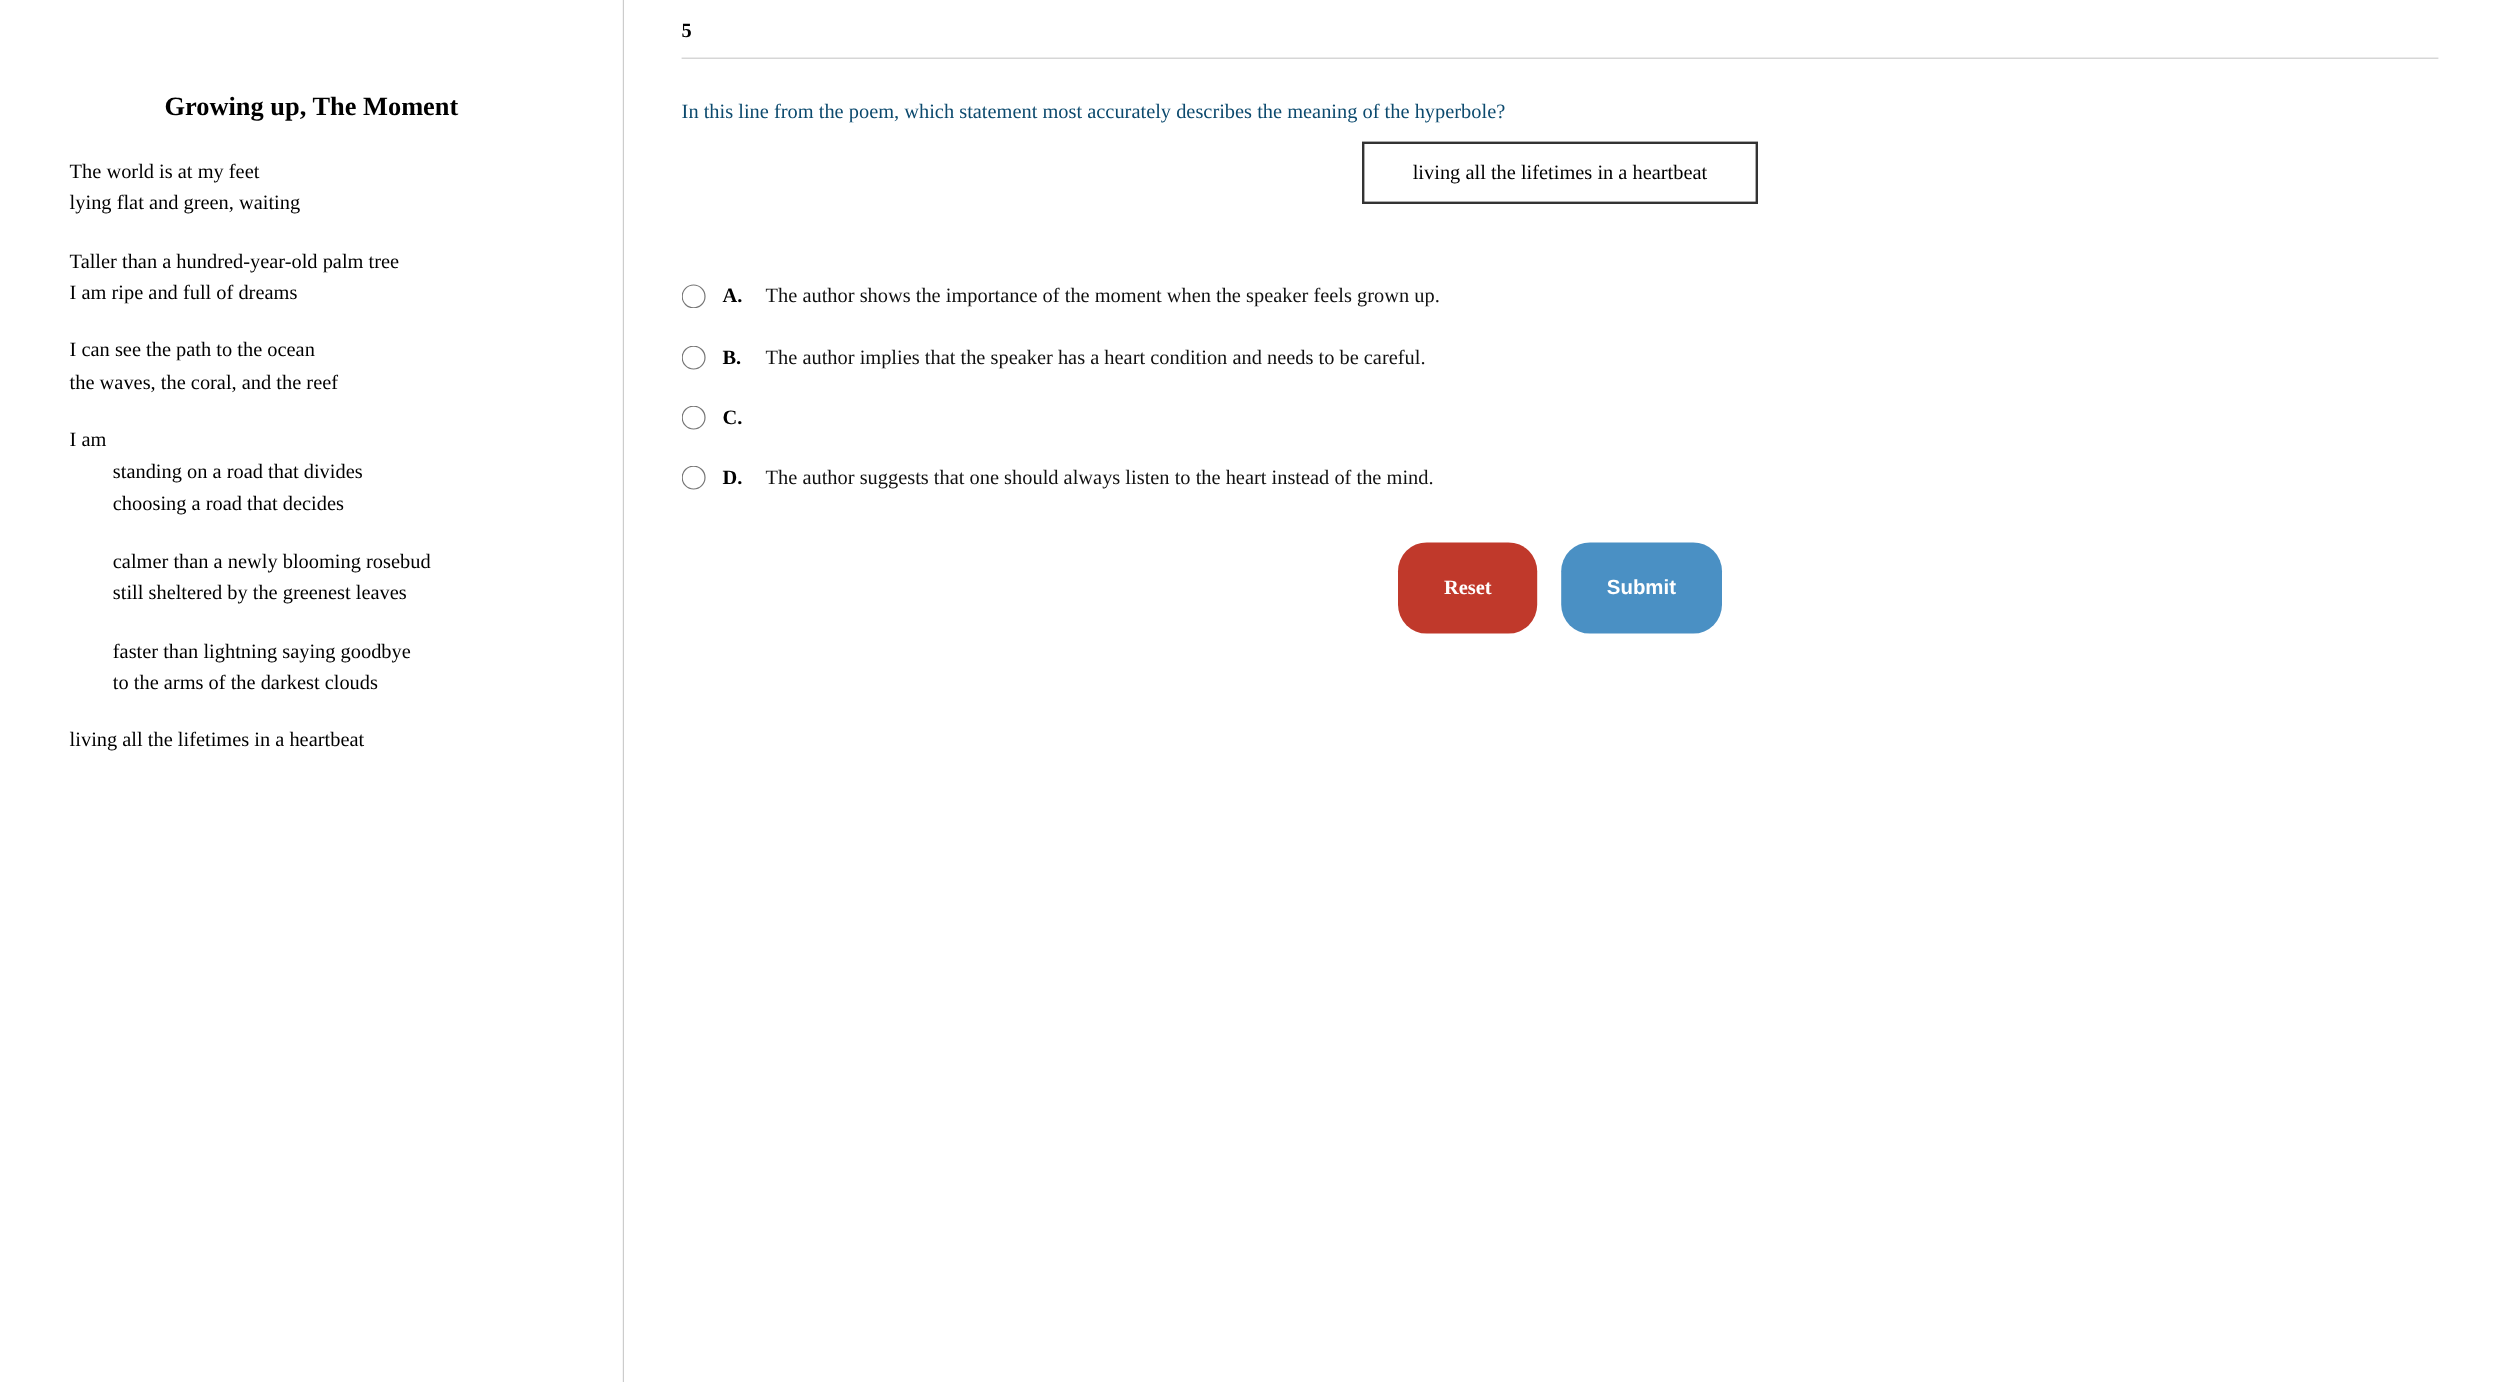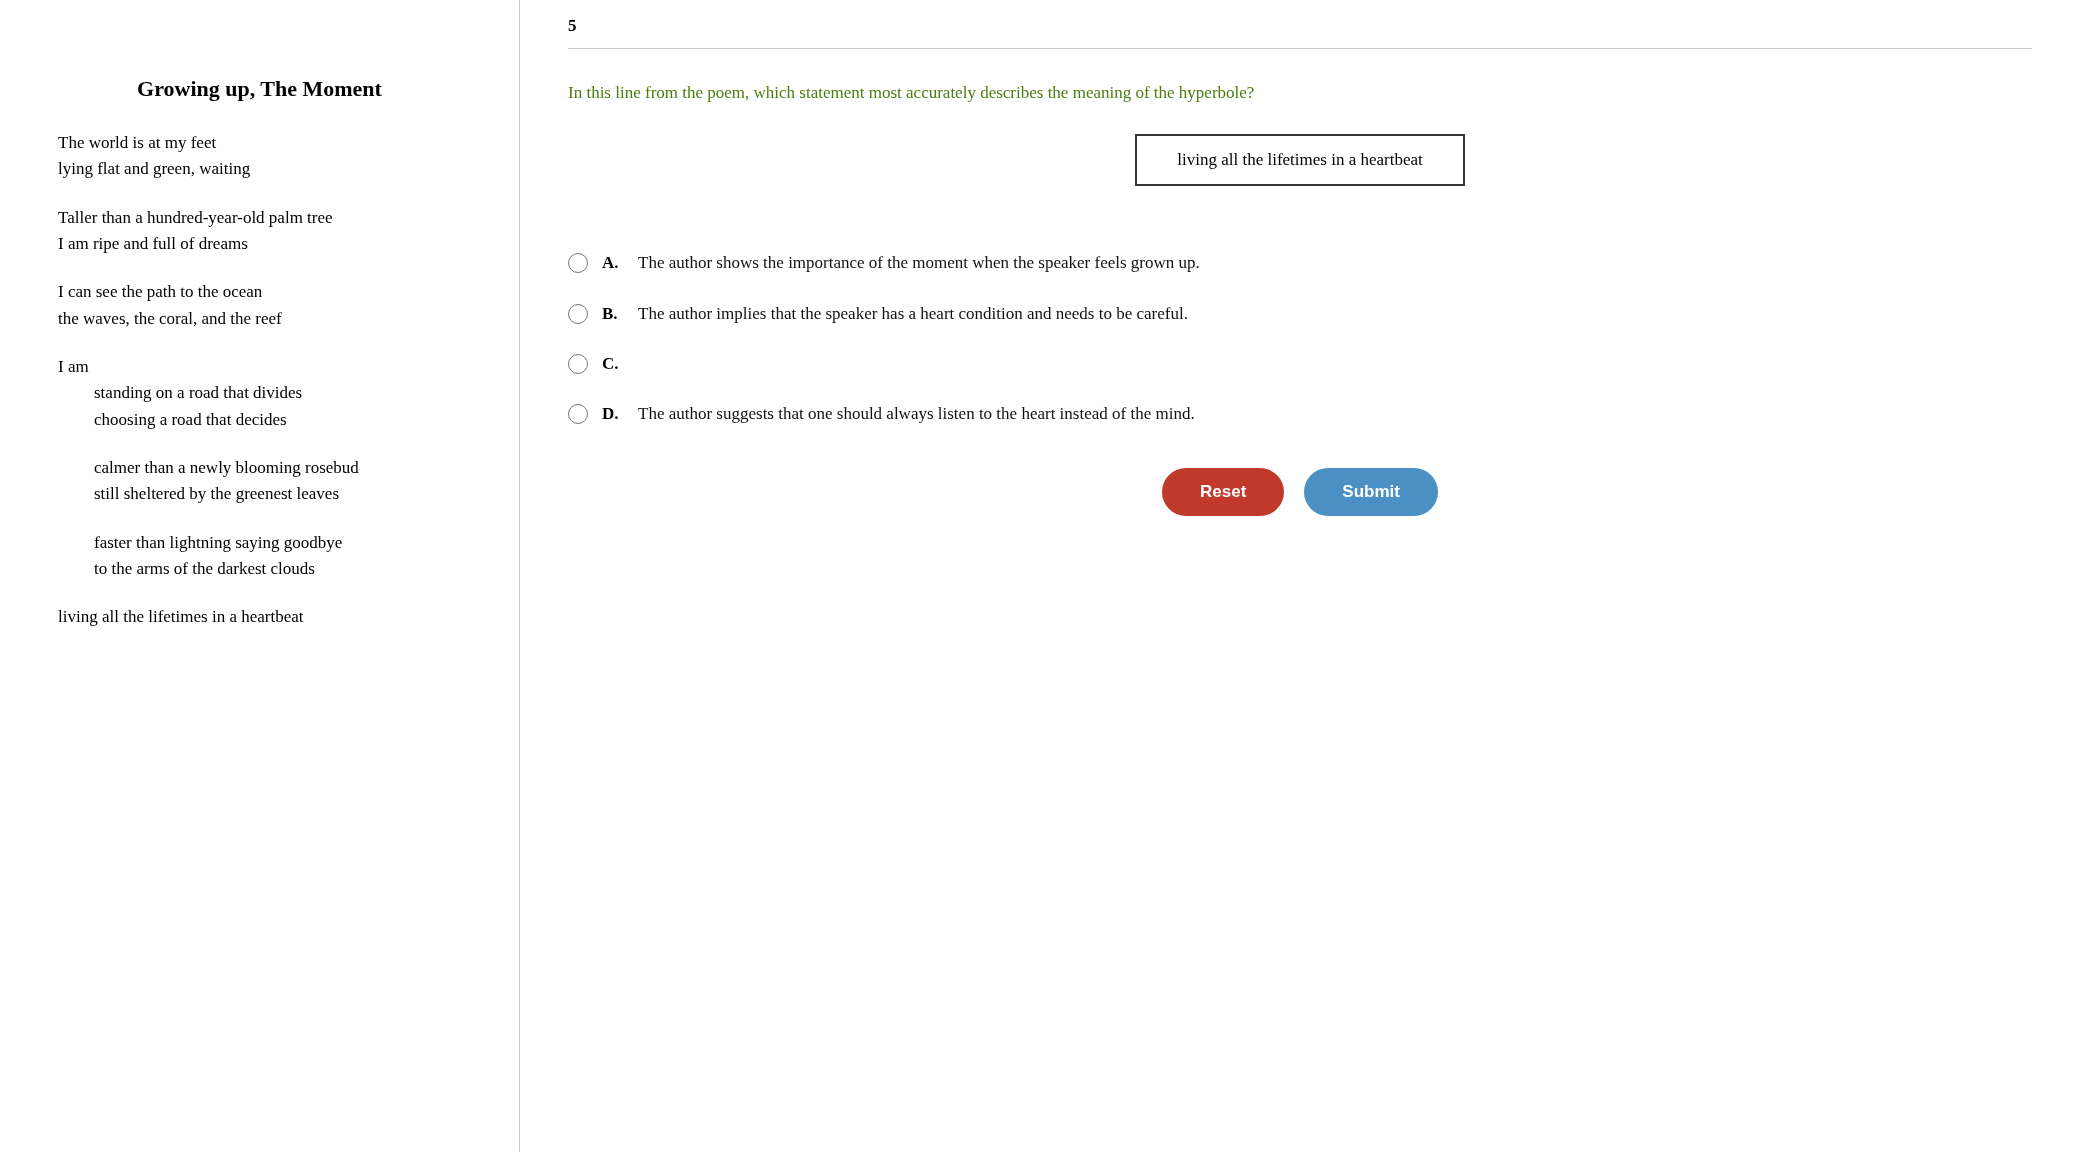--- a/index.html
+++ b/index.html
@@ -40,22 +40,22 @@
     .question-number {
       font-size: 17px;
       font-weight: bold;
       padding: 16px 0 12px 0;
       border-bottom: 1px solid #ccc;
       margin-bottom: 30px;
     }
     .question-text {
       font-size: 17px;
       line-height: 1.6;
-      margin-bottom: 28px;
-      color: #4d7c0f;
+      margin-bottom: 12px;
+      color: #0c4a6e;
     }
     .highlighted-line {
       border: 2px solid #333;
       display: inline-block;
       padding: 14px 40px;
       font-size: 17px;
       margin: 0 auto 32px auto;
       text-align: center;
     }
     .highlighted-line-container {
@@ -96,28 +96,28 @@
     }
     .btn-reset {
       background: #c0392b;
       color: #fff;
       border: none;
       border-radius: 24px;
       padding: 14px 38px;
       font-size: 17px;
       font-weight: bold;
       cursor: pointer;
-      font-family: Liberation Sans, sans-serif;
+      font-family: Liberation Serif, serif;
     }
     .btn-submit {
       background: #4a90c4;
       color: #fff;
       border: none;
       border-radius: 24px;
-      padding: 14px 38px;
+      padding: 28px 38px;
       font-size: 17px;
       font-weight: bold;
       cursor: pointer;
       font-family: Arial, sans-serif;
     }
   </style>
 </head>
 <body>
 
 <div class="left-panel">

